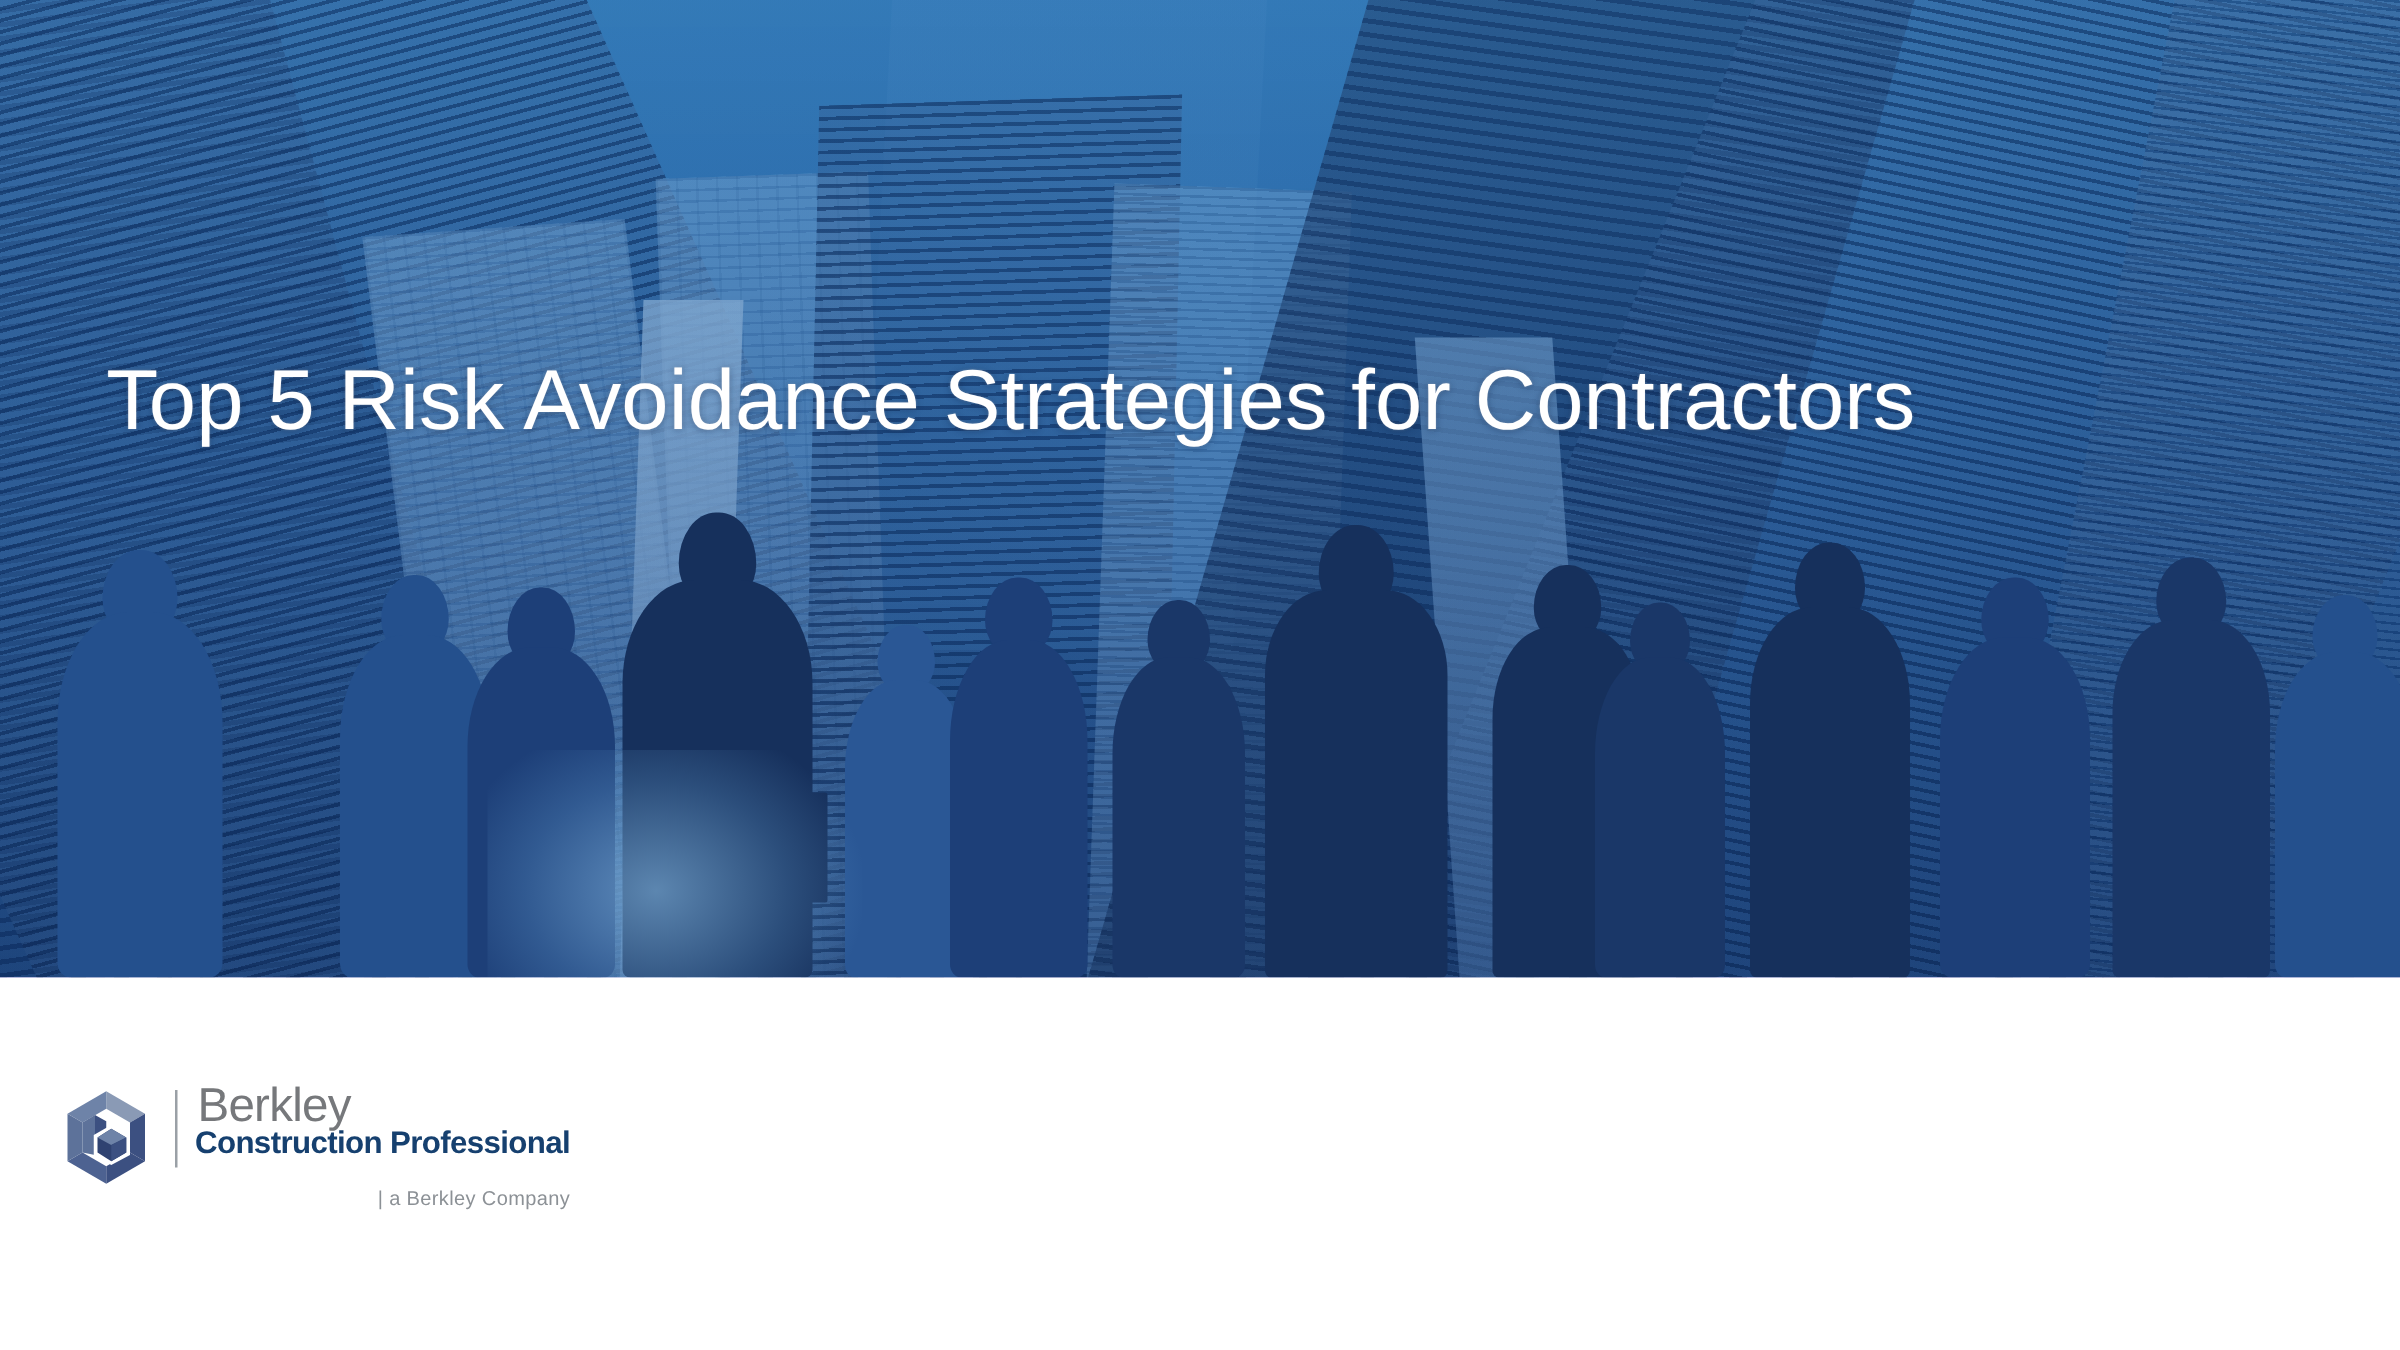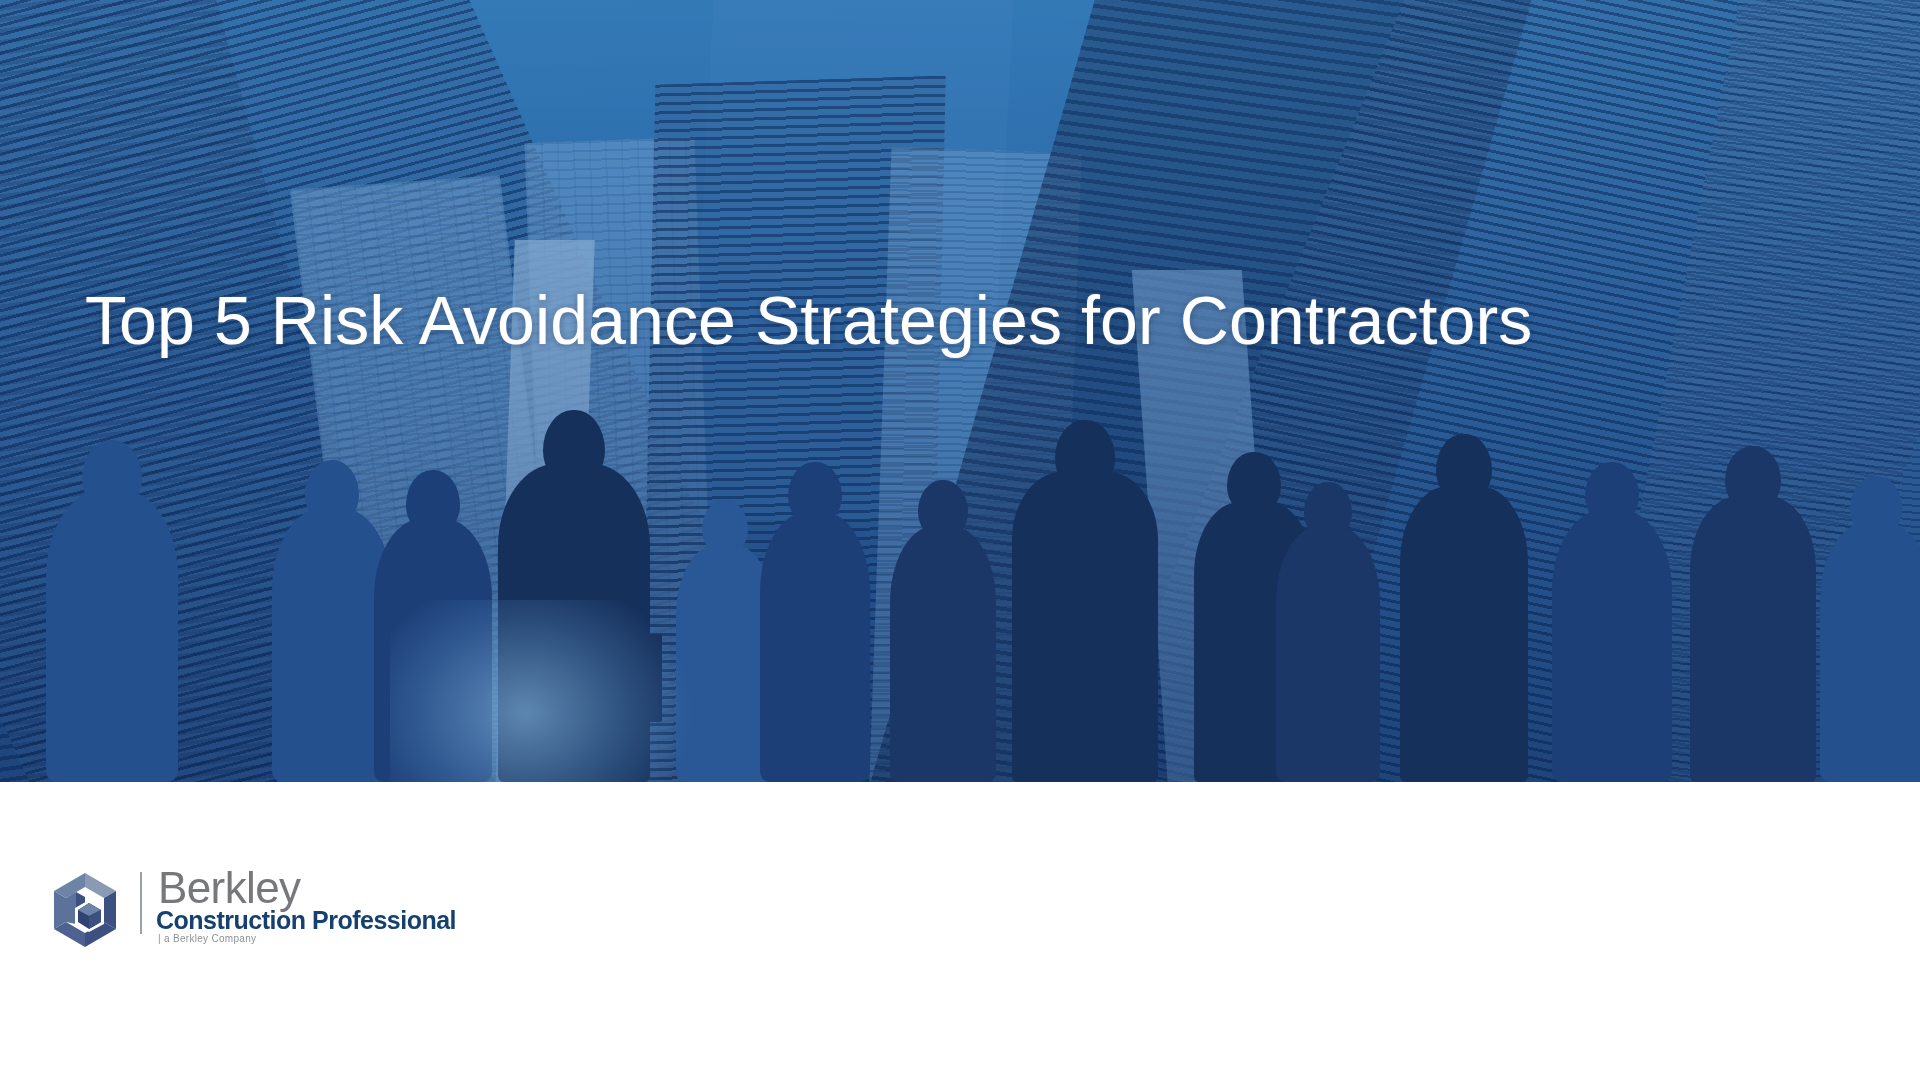--- a/index.html
+++ b/index.html
@@ -151,42 +151,42 @@
 
   #logo-divider {
     width:2px; height:62px; background:#9aa0a6; margin:6px 16px 0 22px; flex:0 0 auto;
   }
 
   #logo-text { position:relative; }
 
   #logo-berkley {
     font-family:"Liberation Sans", sans-serif;
     font-weight:300;
-    font-size:44px;
+    font-size:38px;
     line-height:1;
     color:#76787b;
     letter-spacing:-.6px;
   }
   #logo-product {
     font-family:"Liberation Sans", sans-serif;
     font-weight:700;
     font-size:25px;
     line-height:1;
     color:#16406f;
     letter-spacing:-.5px;
     margin-top:-2px;
     margin-left:-2px;
   }
   #logo-tagline {
     font-family:"Liberation Sans", sans-serif;
     font-weight:400;
-    font-size:10px;
+    font-size:16px;
     color:#8c9196;
-    text-align:left;
-    margin-top:0;
+    text-align:right;
+    margin-top:24px;
     letter-spacing:.3px;
   }
 </style>
 </head>
 <body>
 
 <div id="slide">
 
   <div id="hero">
 

